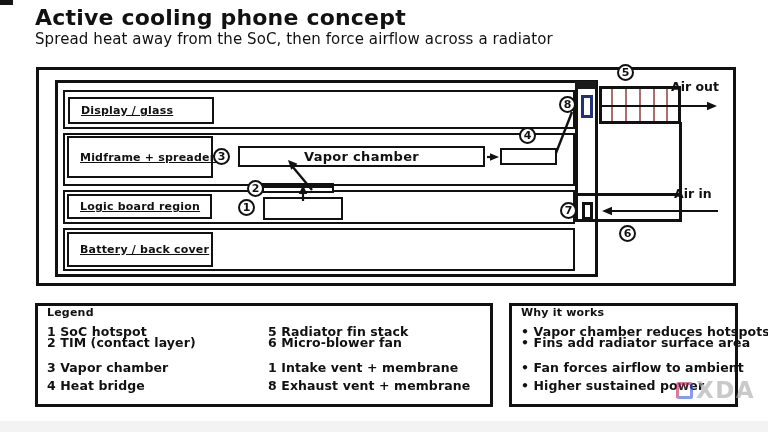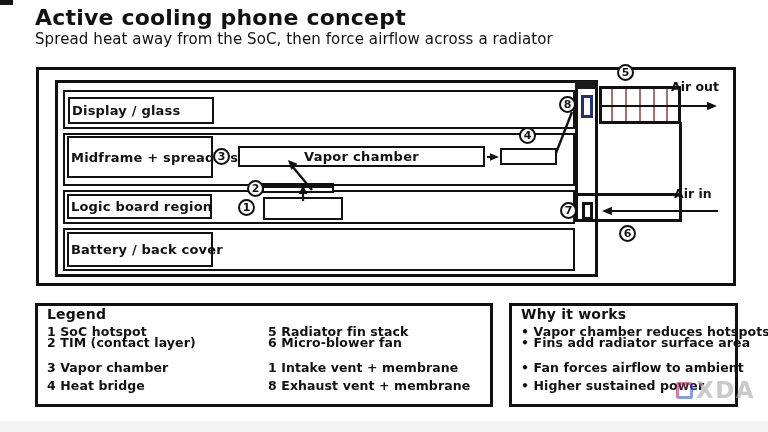--- a/index.html
+++ b/index.html
@@ -21,21 +21,21 @@
   .phone-body{left:55px;top:80px;width:543px;height:197px;border:3px solid #111;background:#fff;}
 
   .band{border:2px solid #111;background:#fff;left:63px;width:512px;}
   .band-display{top:90px;height:39px;}
   .band-midframe{top:133px;height:53px;}
   .band-logic{top:190px;height:34px;}
   .band-battery{top:228px;height:43px;}
 
   .layer-label{
     border:2px solid #111;background:#fff;display:flex;align-items:center;
-    padding-left:2px;font-size:13px;font-weight:700;letter-spacing:.2px;white-space:nowrap;overflow:visible;
+    padding-left:11px;font-size:11px;font-weight:700;letter-spacing:.2px;white-space:nowrap;overflow:visible;text-decoration:underline;
   }
   .lbl-display{left:68px;top:97px;width:146px;height:27px;}
   .lbl-midframe{left:67px;top:136px;width:146px;height:42px;}
   .lbl-logic{left:67px;top:194px;width:145px;height:25px;}
   .lbl-battery{left:67px;top:232px;width:146px;height:35px;}
 
   .vapor-box{left:238px;top:146px;width:247px;height:21px;border:2px solid #111;background:#fff;
     display:flex;align-items:center;justify-content:center;font-size:13px;font-weight:700;letter-spacing:.3px;}
   .bridge-box{left:500px;top:148px;width:57px;height:17px;border:2px solid #111;background:#fff;}
   .soc-box{left:263px;top:197px;width:80px;height:23px;border:2px solid #111;background:#fff;}
@@ -62,21 +62,21 @@
     font-size:11px;font-weight:700;line-height:1;z-index:5;
   }
   .c1{left:238px;top:199px;} .c2{left:247px;top:180px;} .c3{left:213px;top:148px;}
   .c4{left:519px;top:127px;} .c5{left:617px;top:64px;}  .c6{left:619px;top:225px;}
   .c7{left:560px;top:202px;} .c8{left:559px;top:96px;}
 
   
   .panel{border:3px solid #111;background:#fff;}
   .legend-box{left:35px;top:303px;width:458px;height:104px;}
   .why-box{left:509px;top:303px;width:229px;height:104px;}
-  .panel-title{font-size:14px;font-weight:700;letter-spacing:.2px;}
+  .panel-title{font-size:11px;font-weight:700;letter-spacing:.2px;}
   .legend-title{left:47px;top:306px;}
   .why-title{left:521px;top:306px;}
   .li{font-size:12.5px;font-weight:700;white-space:nowrap;letter-spacing:.1px;}
   .col-l{left:47px;} .col-r{left:268px;} .col-w{left:521px;}
   .r1{top:324px;} .r2{top:335px;} .r3{top:360px;} .r4{top:378px;}
 
   
   .watermark{left:676px;top:379px;display:flex;align-items:center;z-index:8;}
   .wm-icon{width:17px;height:17px;border-radius:3px;border:3.5px solid;
     border-color:#c2255c #3b5bdb #3b5bdb #c2255c;opacity:.6;background:rgba(255,255,255,.2);}

